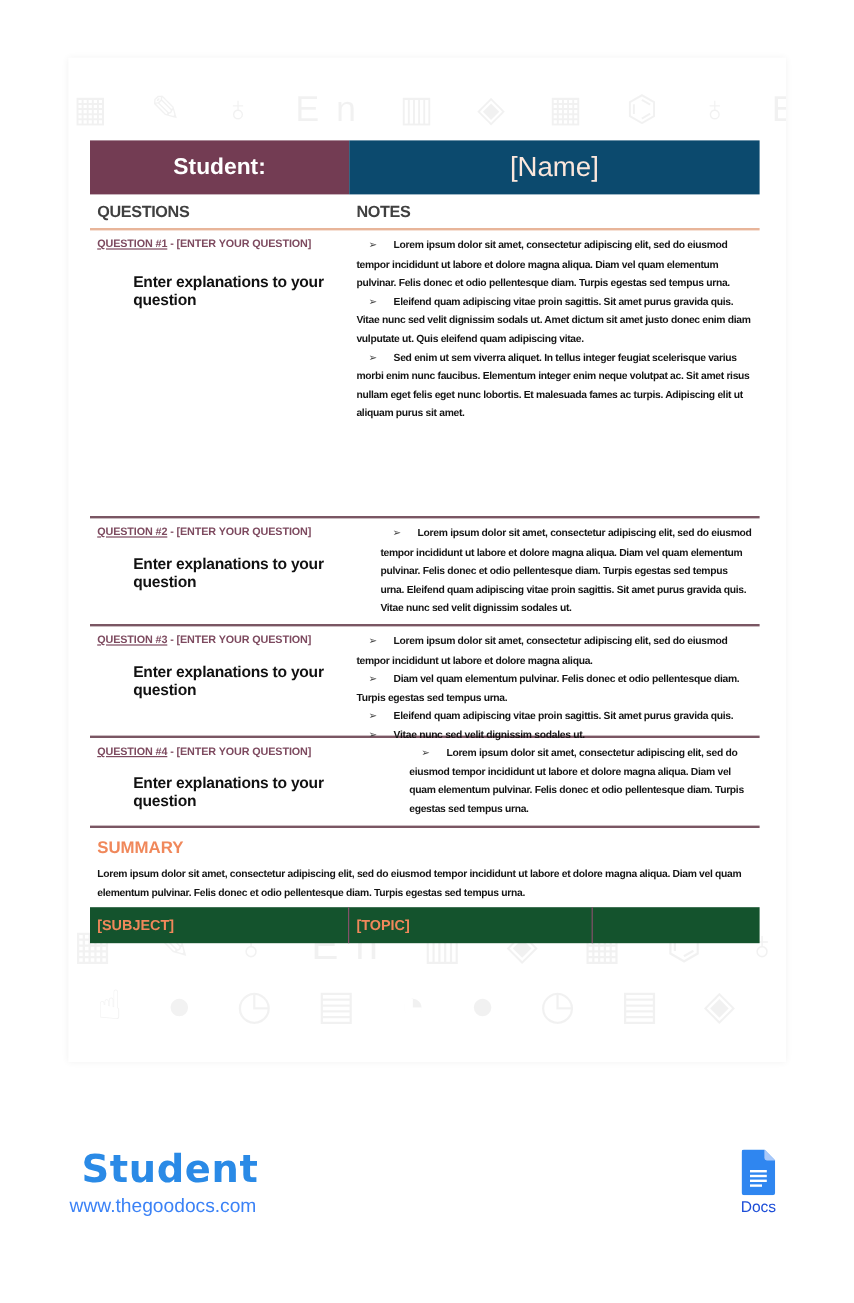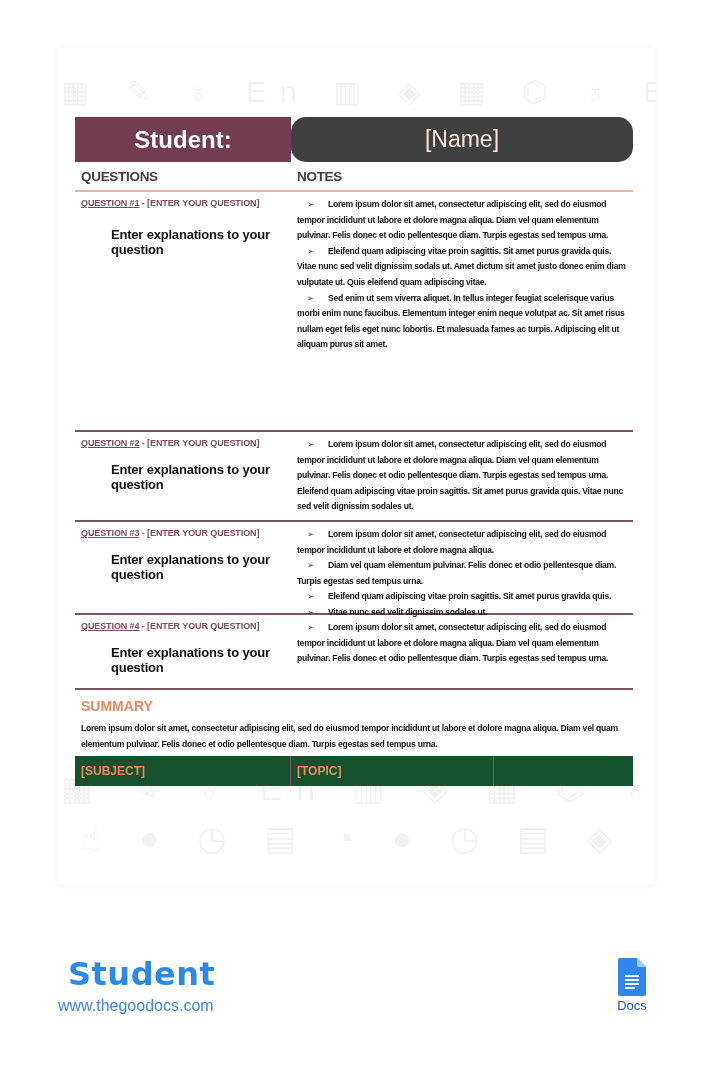--- a/index.html
+++ b/index.html
@@ -21,41 +21,41 @@
     .bg-pattern.top { top: 26px; }
     .bg-pattern.bottom { top: 720px; height: 120px; font-size: 34px; }
     .bg-pattern.bottom .row2 { display: block; margin-top: 10px; padding-left: 20px; }
 
     .doc {
       position: absolute; left: 75px; top: 117px; width: 558px;
     }
     .header-row { display: flex; height: 45px; }
     .header-left {
       width: 216px; background: #733c53; color: #ffffff;
-      font-size: 24px; font-weight: bold; display: flex; align-items: center; justify-content: center;
+      font-size: 19px; font-weight: bold; display: flex; align-items: center; justify-content: center;
     }
     .header-right {
-      flex: 1; background: #404040; color: #fbe7dc;
-      font-size: 23px; display: flex; align-items: center; justify-content: center; border-radius: 15px;
+      flex: 1; background: #0c4a6e; color: #fbe7dc;
+      font-size: 23px; display: flex; align-items: center; justify-content: center;
     }
     .colhead-row {
       display: flex; height: 30px; align-items: center;
       border-bottom: 2px solid #e8b59a;
     }
     .colhead {
       color: #404040; font-weight: bold; font-size: 13.5px;
       letter-spacing: -0.3px;
     }
     .colhead.q { width: 216px; padding-left: 6px; }
     .colhead.n { flex: 1; padding-left: 6px; }
 
     .qa-row {
       display: flex; border-bottom: 2px solid #7a5663;
     }
-    .qa-row.last { border-bottom: 2px solid #7a5663; }
+    .qa-row.last { border-bottom: 2px solid #7a5663; gap: 44px; }
     .q-cell { width: 216px; padding: 6px 6px 0 6px; }
     .q-title {
       font-size: 9px; font-weight: bold; color: #7d4a5f; letter-spacing: -0.1px;
     }
     .q-title .q-num { text-decoration: underline; }
     .q-expl {
       font-size: 13px; font-weight: bold; color: #111; margin-top: 19px;
       letter-spacing: -0.2px;
       margin-left: 30px;
     }
@@ -131,21 +131,21 @@
       <div class="q-title"><span class="q-num">QUESTION #1</span><span> - [ENTER YOUR QUESTION]</span></div>
       <div class="q-expl">Enter explanations to your question</div>
     </div>
     <div class="n-cell">
       <span class="bullet"><span class="arrow">➢</span><span>Lorem ipsum dolor sit amet, consectetur adipiscing elit, sed do eiusmod tempor incididunt ut labore et dolore magna aliqua. Diam vel quam elementum pulvinar. Felis donec et odio pellentesque diam. Turpis egestas sed tempus urna.</span></span>
       <span class="bullet"><span class="arrow">➢</span><span>Eleifend quam adipiscing vitae proin sagittis. Sit amet purus gravida quis. Vitae nunc sed velit dignissim sodals ut. Amet dictum sit amet justo donec enim diam vulputate ut. Quis eleifend quam adipiscing vitae.</span></span>
       <span class="bullet"><span class="arrow">➢</span><span>Sed enim ut sem viverra aliquet. In tellus integer feugiat scelerisque varius morbi enim nunc faucibus. Elementum integer enim neque volutpat ac. Sit amet risus nullam eget felis eget nunc lobortis. Et malesuada fames ac turpis. Adipiscing elit ut aliquam purus sit amet.</span></span>
     </div>
   </div>
 
-  <div class="qa-row compact" style="height:90px;">
+  <div class="qa-row compact" style="height:90px;gap:20px;">
     <div class="q-cell">
       <div class="q-title"><span class="q-num">QUESTION #2</span><span> - [ENTER YOUR QUESTION]</span></div>
       <div class="q-expl">Enter explanations to your question</div>
     </div>
     <div class="n-cell">
       <span class="bullet"><span class="arrow">➢</span><span>Lorem ipsum dolor sit amet, consectetur adipiscing elit, sed do eiusmod tempor incididunt ut labore et dolore magna aliqua. Diam vel quam elementum pulvinar. Felis donec et odio pellentesque diam. Turpis egestas sed tempus urna. Eleifend quam adipiscing vitae proin sagittis. Sit amet purus gravida quis. Vitae nunc sed velit dignissim sodales ut.</span></span>
     </div>
   </div>
 
   <div class="qa-row compact" style="height:93px;">

